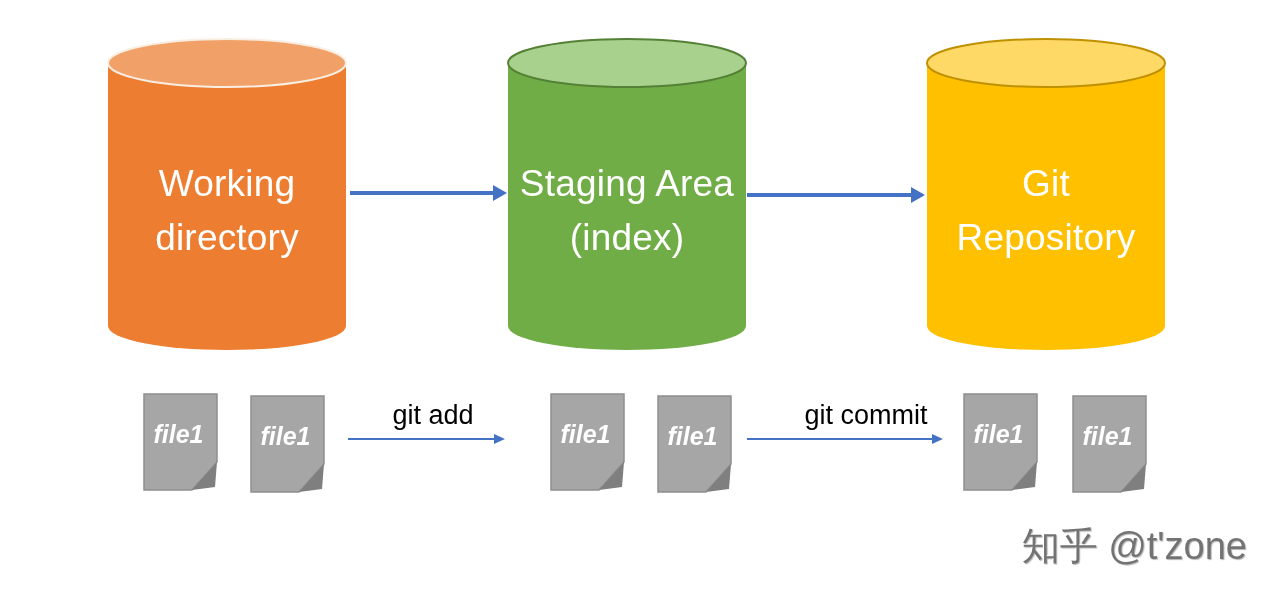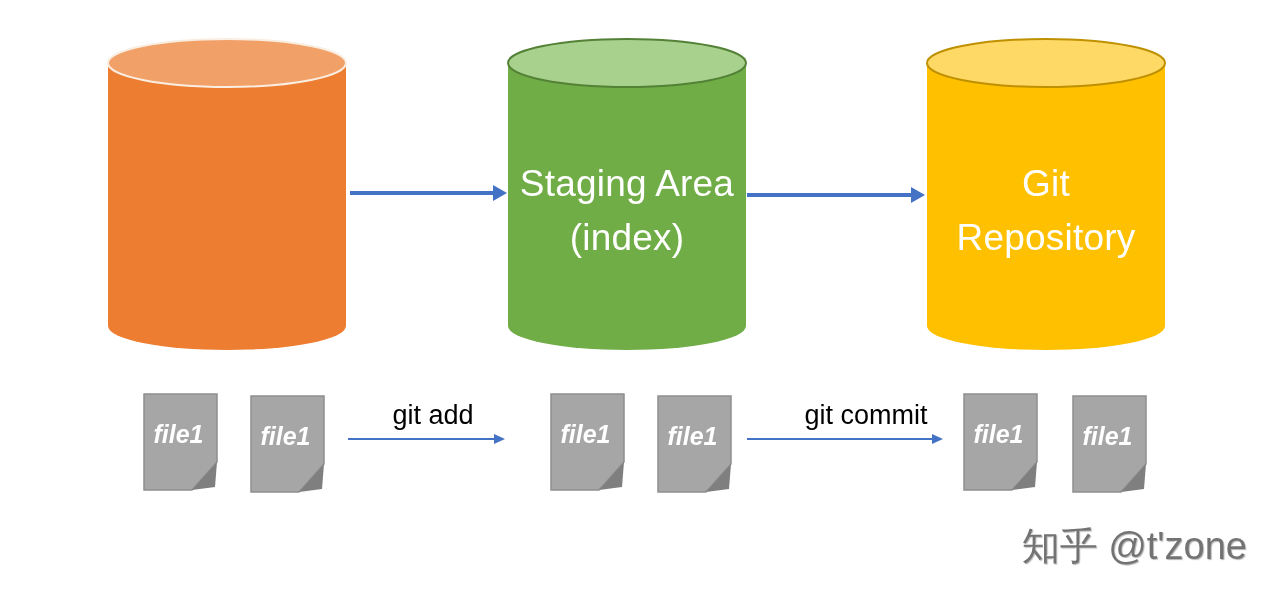--- a/index.html
+++ b/index.html
@@ -80,20 +80,22 @@
 <body>
 
 <div class="canvas">
 
   <div class="stage stage-working">
     <svg width="240" height="315" viewBox="0 0 240 315">
       <path d="M1,26 L1,289 A119,24 0 0 0 239,289 L239,26 Z" fill="#ED7D31"></path>
       <ellipse class="top-working" cx="120" cy="26" rx="119" ry="24" fill="#F1A168"></ellipse>
     </svg>
     <div class="stage-label">
+      <div>Working</div>
+      <div>directory</div>
     </div>
   </div>
 
   <div class="stage stage-staging">
     <svg width="240" height="315" viewBox="0 0 240 315">
       <path d="M1,26 L1,289 A119,24 0 0 0 239,289 L239,26 Z" fill="#70AD47"></path>
       <ellipse class="top-staging" cx="120" cy="26" rx="119" ry="24" fill="#A9D18E"></ellipse>
     </svg>
     <div class="stage-label">
       <div>Staging Area</div>

